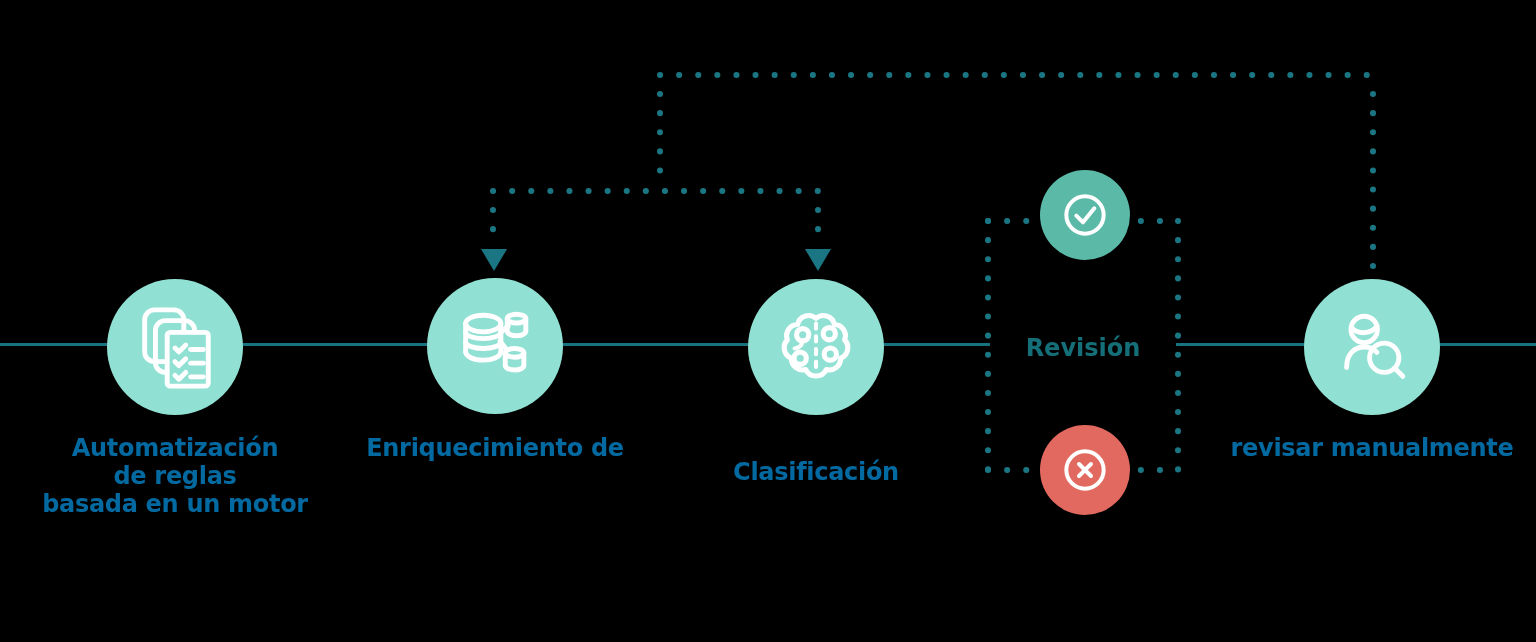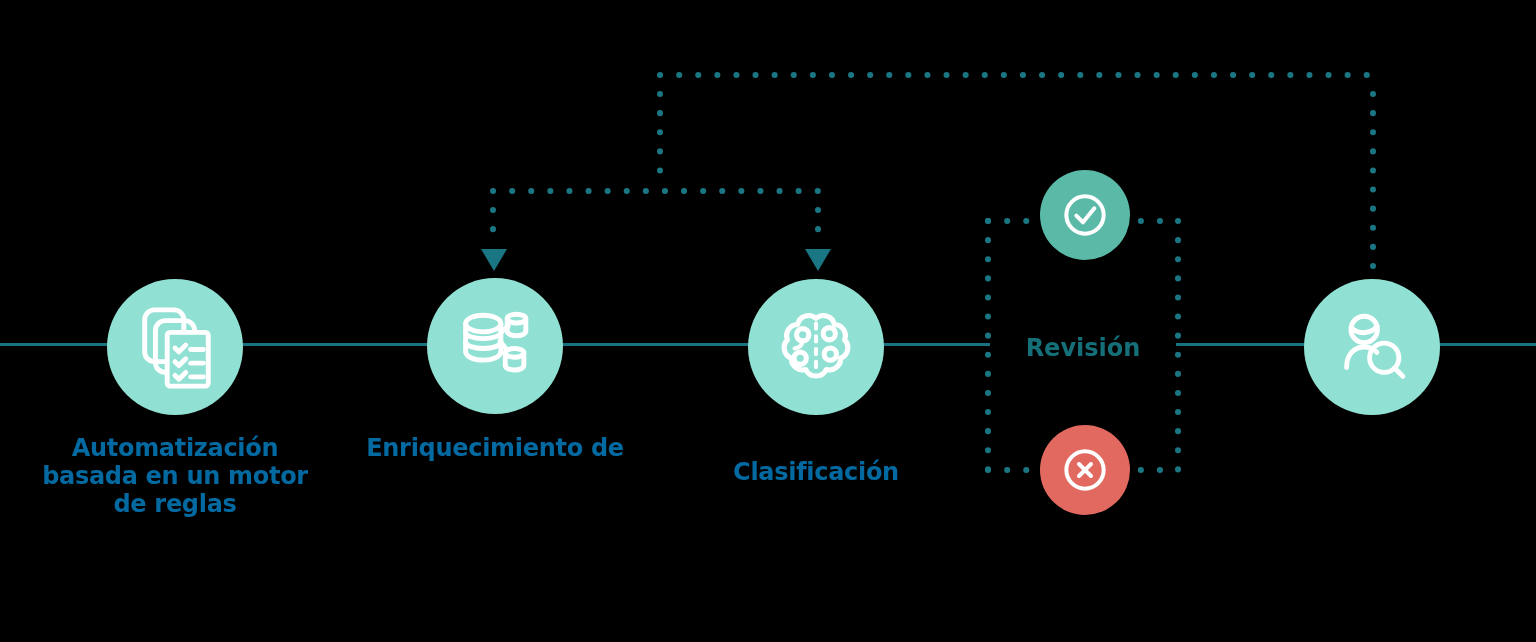--- a/index.html
+++ b/index.html
@@ -79,22 +79,22 @@
         <line x1="61" y1="47.5" x2="74" y2="47.5"></line>
         <polyline points="45,60 49,64 56,57"></polyline>
         <line x1="61" y1="61.5" x2="74" y2="61.5"></line>
         <polyline points="45,74 49,78 56,71"></polyline>
         <line x1="61" y1="75.5" x2="74" y2="75.5"></line>
       </g>
     </svg>
   </div>
   <div class="step-label" style="left:175px;top:434px;">
     <div>Automatización</div>
+    <div>de reglas</div>
     <div>basada en un motor</div>
-    <div>de reglas</div>
   </div>
 
   <div class="node" style="left:427px;top:278px;">
     <svg width="88" height="88" viewBox="0 0 90 90">
       <g stroke="#fff" stroke-width="5" fill="none" stroke-linecap="round" stroke-linejoin="round">
         <ellipse cx="33" cy="22" rx="18" ry="8.5"></ellipse>
         <path d="M15 22 V51"></path>
         <path d="M51 22 V51"></path>
         <path d="M15 51 a18 8.5 0 0 0 36 0"></path>
         <path d="M15 31 a18 6.5 0 0 0 36 0"></path>
@@ -157,15 +157,16 @@
       <g stroke="#fff" stroke-width="5" fill="none" stroke-linecap="round" stroke-linejoin="round">
         <circle cx="37" cy="27" r="13.5"></circle>
         <path d="M24.3 25.5 C31 32.5 44.5 32 50.2 23.5"></path>
         <path d="M19 66 C19 52 27 45 37.5 45 C43 45 47 47 50 50.5"></path>
         <circle cx="57.5" cy="56" r="15"></circle>
         <line x1="68" y1="66.5" x2="76.5" y2="75"></line>
       </g>
     </svg>
   </div>
   <div class="step-label" style="left:1372px;top:434px;">
+    <div>revisar manualmente</div>
   </div>
 
 </div>
 
 </body></html>

